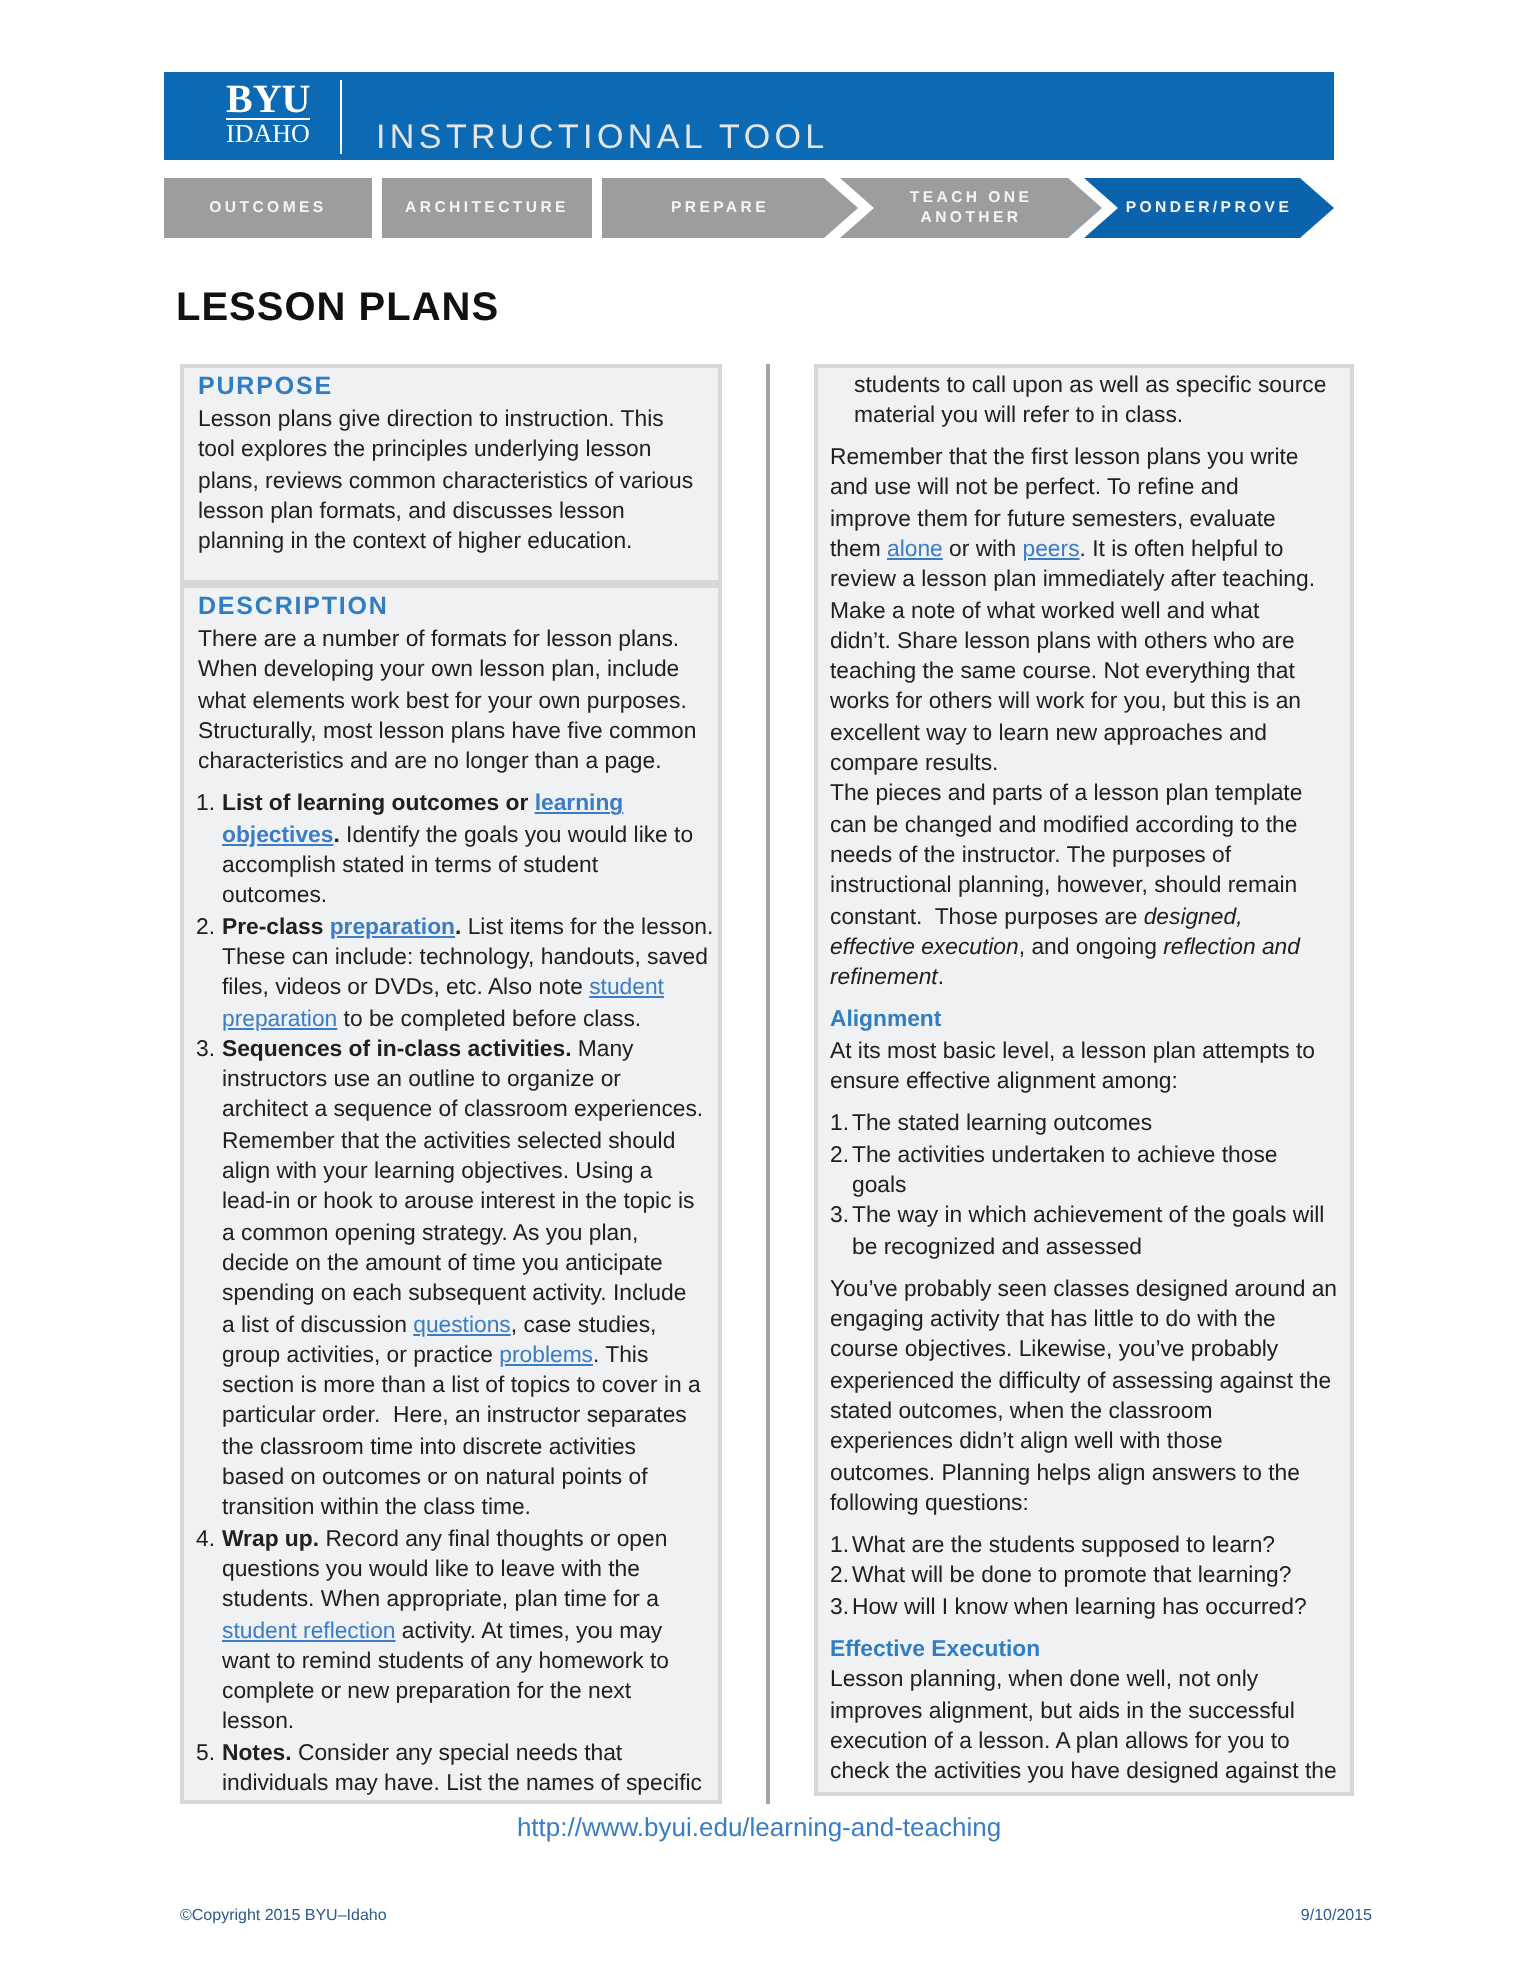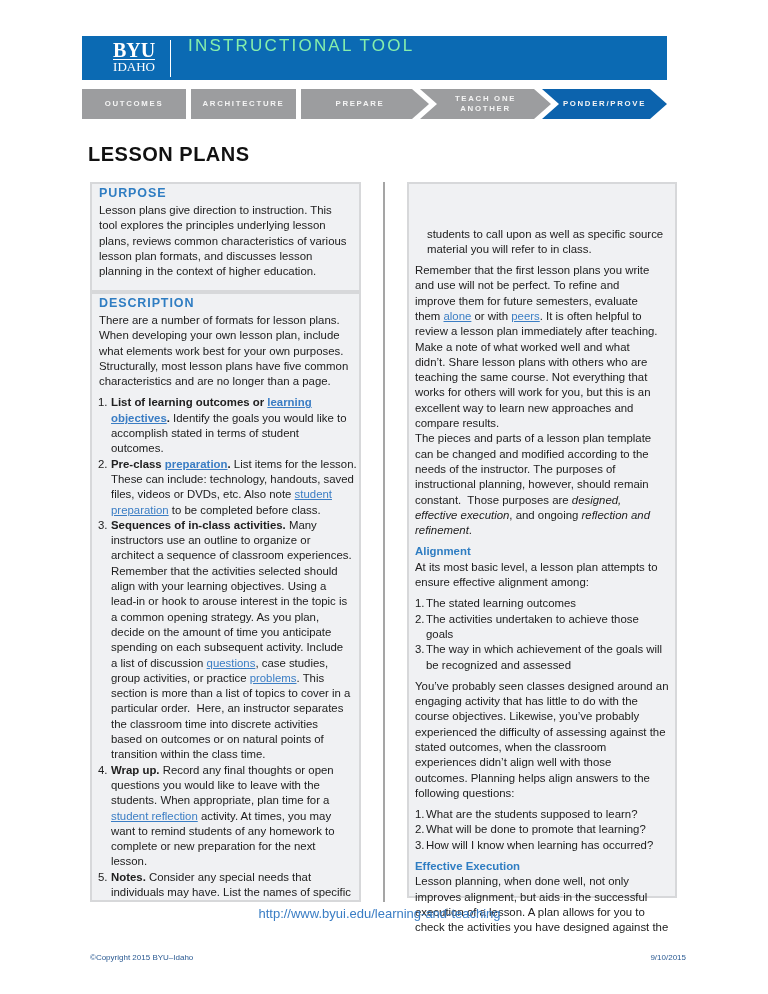--- a/index.html
+++ b/index.html
@@ -16,21 +16,21 @@
   html,body{margin:0;padding:0;background:#fff;}
   body{width:768px;height:994px;position:relative;overflow:hidden;font-family:"Liberation Sans",sans-serif;}
   .page{position:relative;width:768px;height:994px;}
 
   
   .header{position:absolute;left:82px;top:36px;width:585px;height:44px;background:var(--brand-blue);}
   .logo-top{position:absolute;left:31px;top:3.5px;width:42px;text-align:center;font-family:"Liberation Serif",serif;font-weight:bold;font-size:20px;line-height:20px;color:#fff;}
   .logo-rule{position:absolute;left:31px;top:23px;width:42px;height:1px;background:#fff;}
   .logo-bottom{position:absolute;left:31px;top:23.7px;width:42px;text-align:center;font-family:"Liberation Serif",serif;font-size:13px;line-height:13px;color:#ffffff;}
   .logo-divider{position:absolute;left:88px;top:4px;width:1px;height:37px;background:#fff;}
-  .header-title{position:absolute;left:106px;top:1px;font-size:17px;line-height:17px;letter-spacing:2.2px;color:#86efac;white-space:nowrap;}
+  .header-title{position:absolute;left:106px;top:24px;font-size:17px;line-height:17px;letter-spacing:2.2px;color:#e5e5e5;white-space:nowrap;}
 
   
   .tab{position:absolute;top:89px;height:30px;cursor:pointer;}
   .tab svg{position:absolute;left:0;top:0;width:100%;height:100%;display:block;}
   .tab svg polygon{fill:var(--nav-gray);}
   .tab.active svg polygon{fill:var(--active-tab-blue);}
   .tab-label{position:absolute;top:0;height:30px;display:flex;flex-direction:column;align-items:center;justify-content:center;color:#f4f4f4;font-weight:bold;font-size:7.8px;letter-spacing:1.7px;line-height:10.5px;white-space:nowrap;text-align:center;}
   .tab-label span{display:block;}
 
   
@@ -46,21 +46,21 @@
   .sub{font-weight:bold;color:var(--heading-blue);font-size:11.4px;line-height:15.3px;height:15.3px;white-space:nowrap;}
 
   .ln{font-size:11.4px;line-height:15.3px;height:15.3px;white-space:pre;color:var(--body-text);}
   .b{font-weight:bold;}
   .i{font-style:italic;}
   .lnk{color:var(--link-blue);text-decoration:underline;cursor:pointer;}
 
   .blk + .blk{margin-top:6px;}
   .sub + .blk{margin-top:0;}
 
-  .cont{padding-left:12px;margin-top:41px;}
+  .cont{padding-left:12px;}
   .list .li{position:relative;padding-left:12px;}
   .list .num{position:absolute;left:-1px;top:0;font-size:11.4px;line-height:15.3px;color:var(--body-text);white-space:pre;}
   .list.r .li{padding-left:11px;}
   .list.r .num{left:0;}
 
   .col-divider{position:absolute;left:383px;top:182px;width:2px;height:720px;background:#a5a5a5;}
 
   
   .footer-url{position:absolute;left:82px;top:905.5px;width:595px;text-align:center;font-size:13px;line-height:15px;color:var(--link-blue);white-space:nowrap;}
   .copyright{position:absolute;left:90px;top:953px;font-size:8px;line-height:9px;color:var(--footer-text);white-space:nowrap;}

